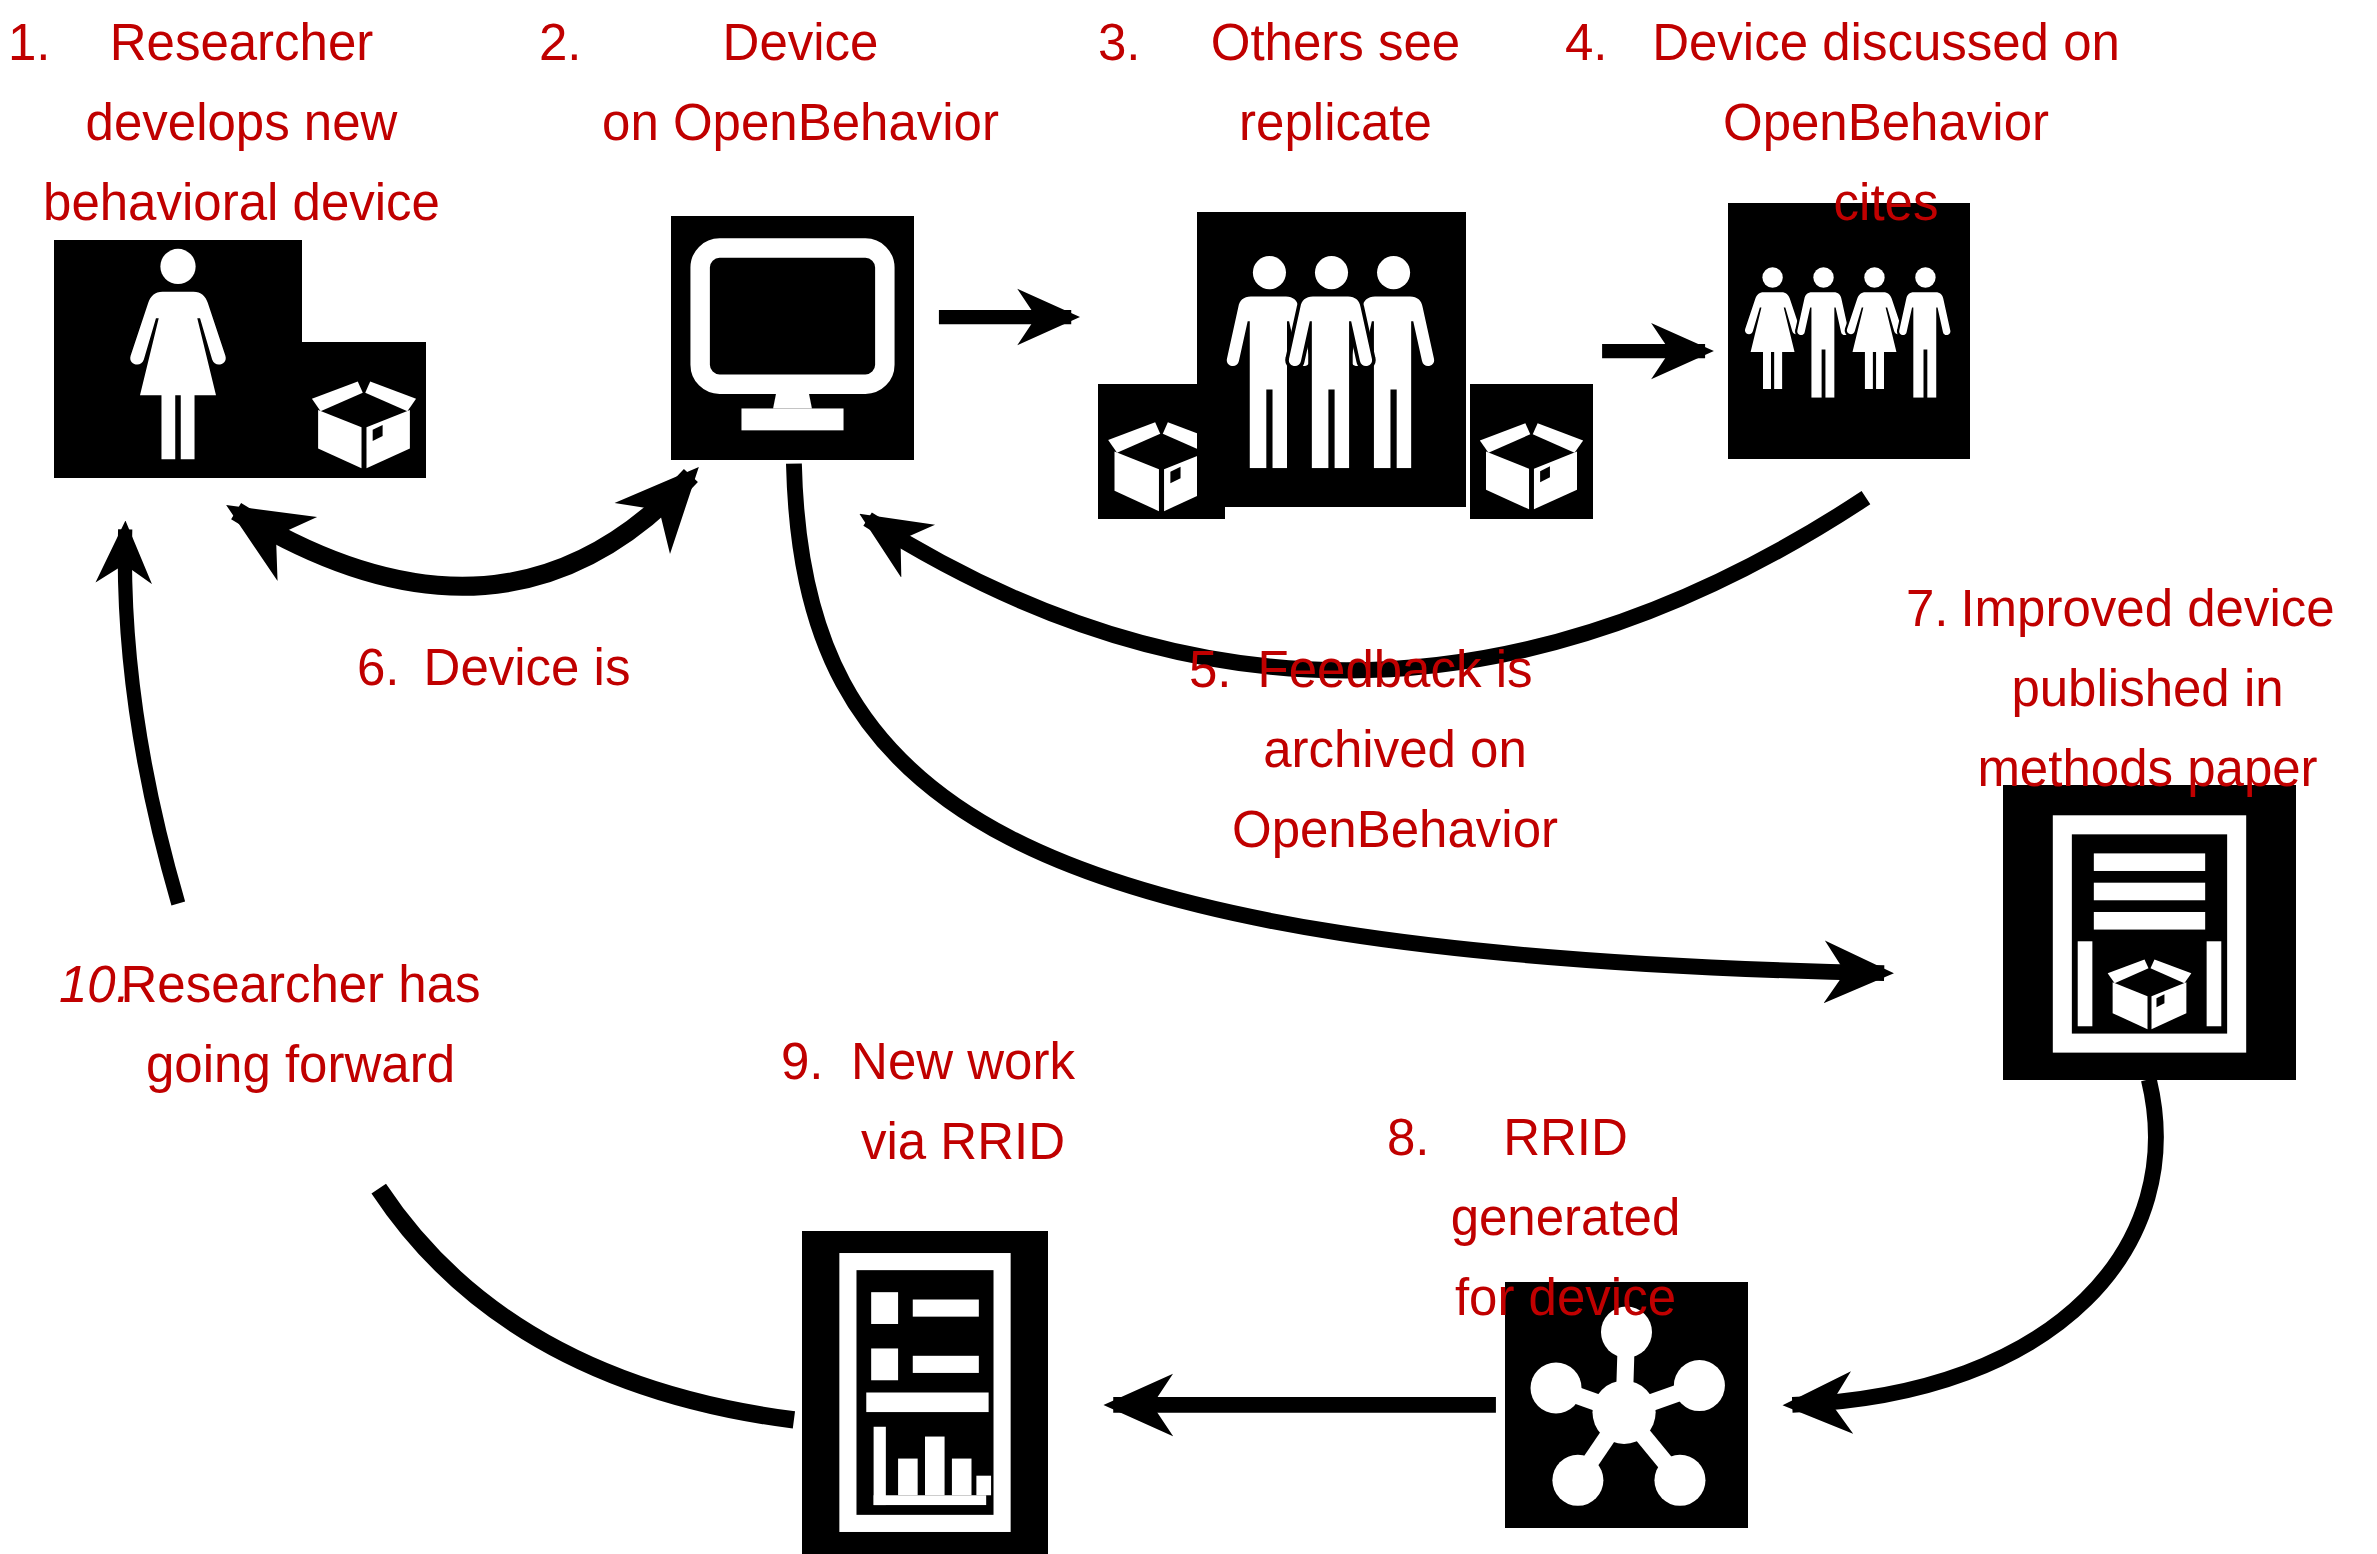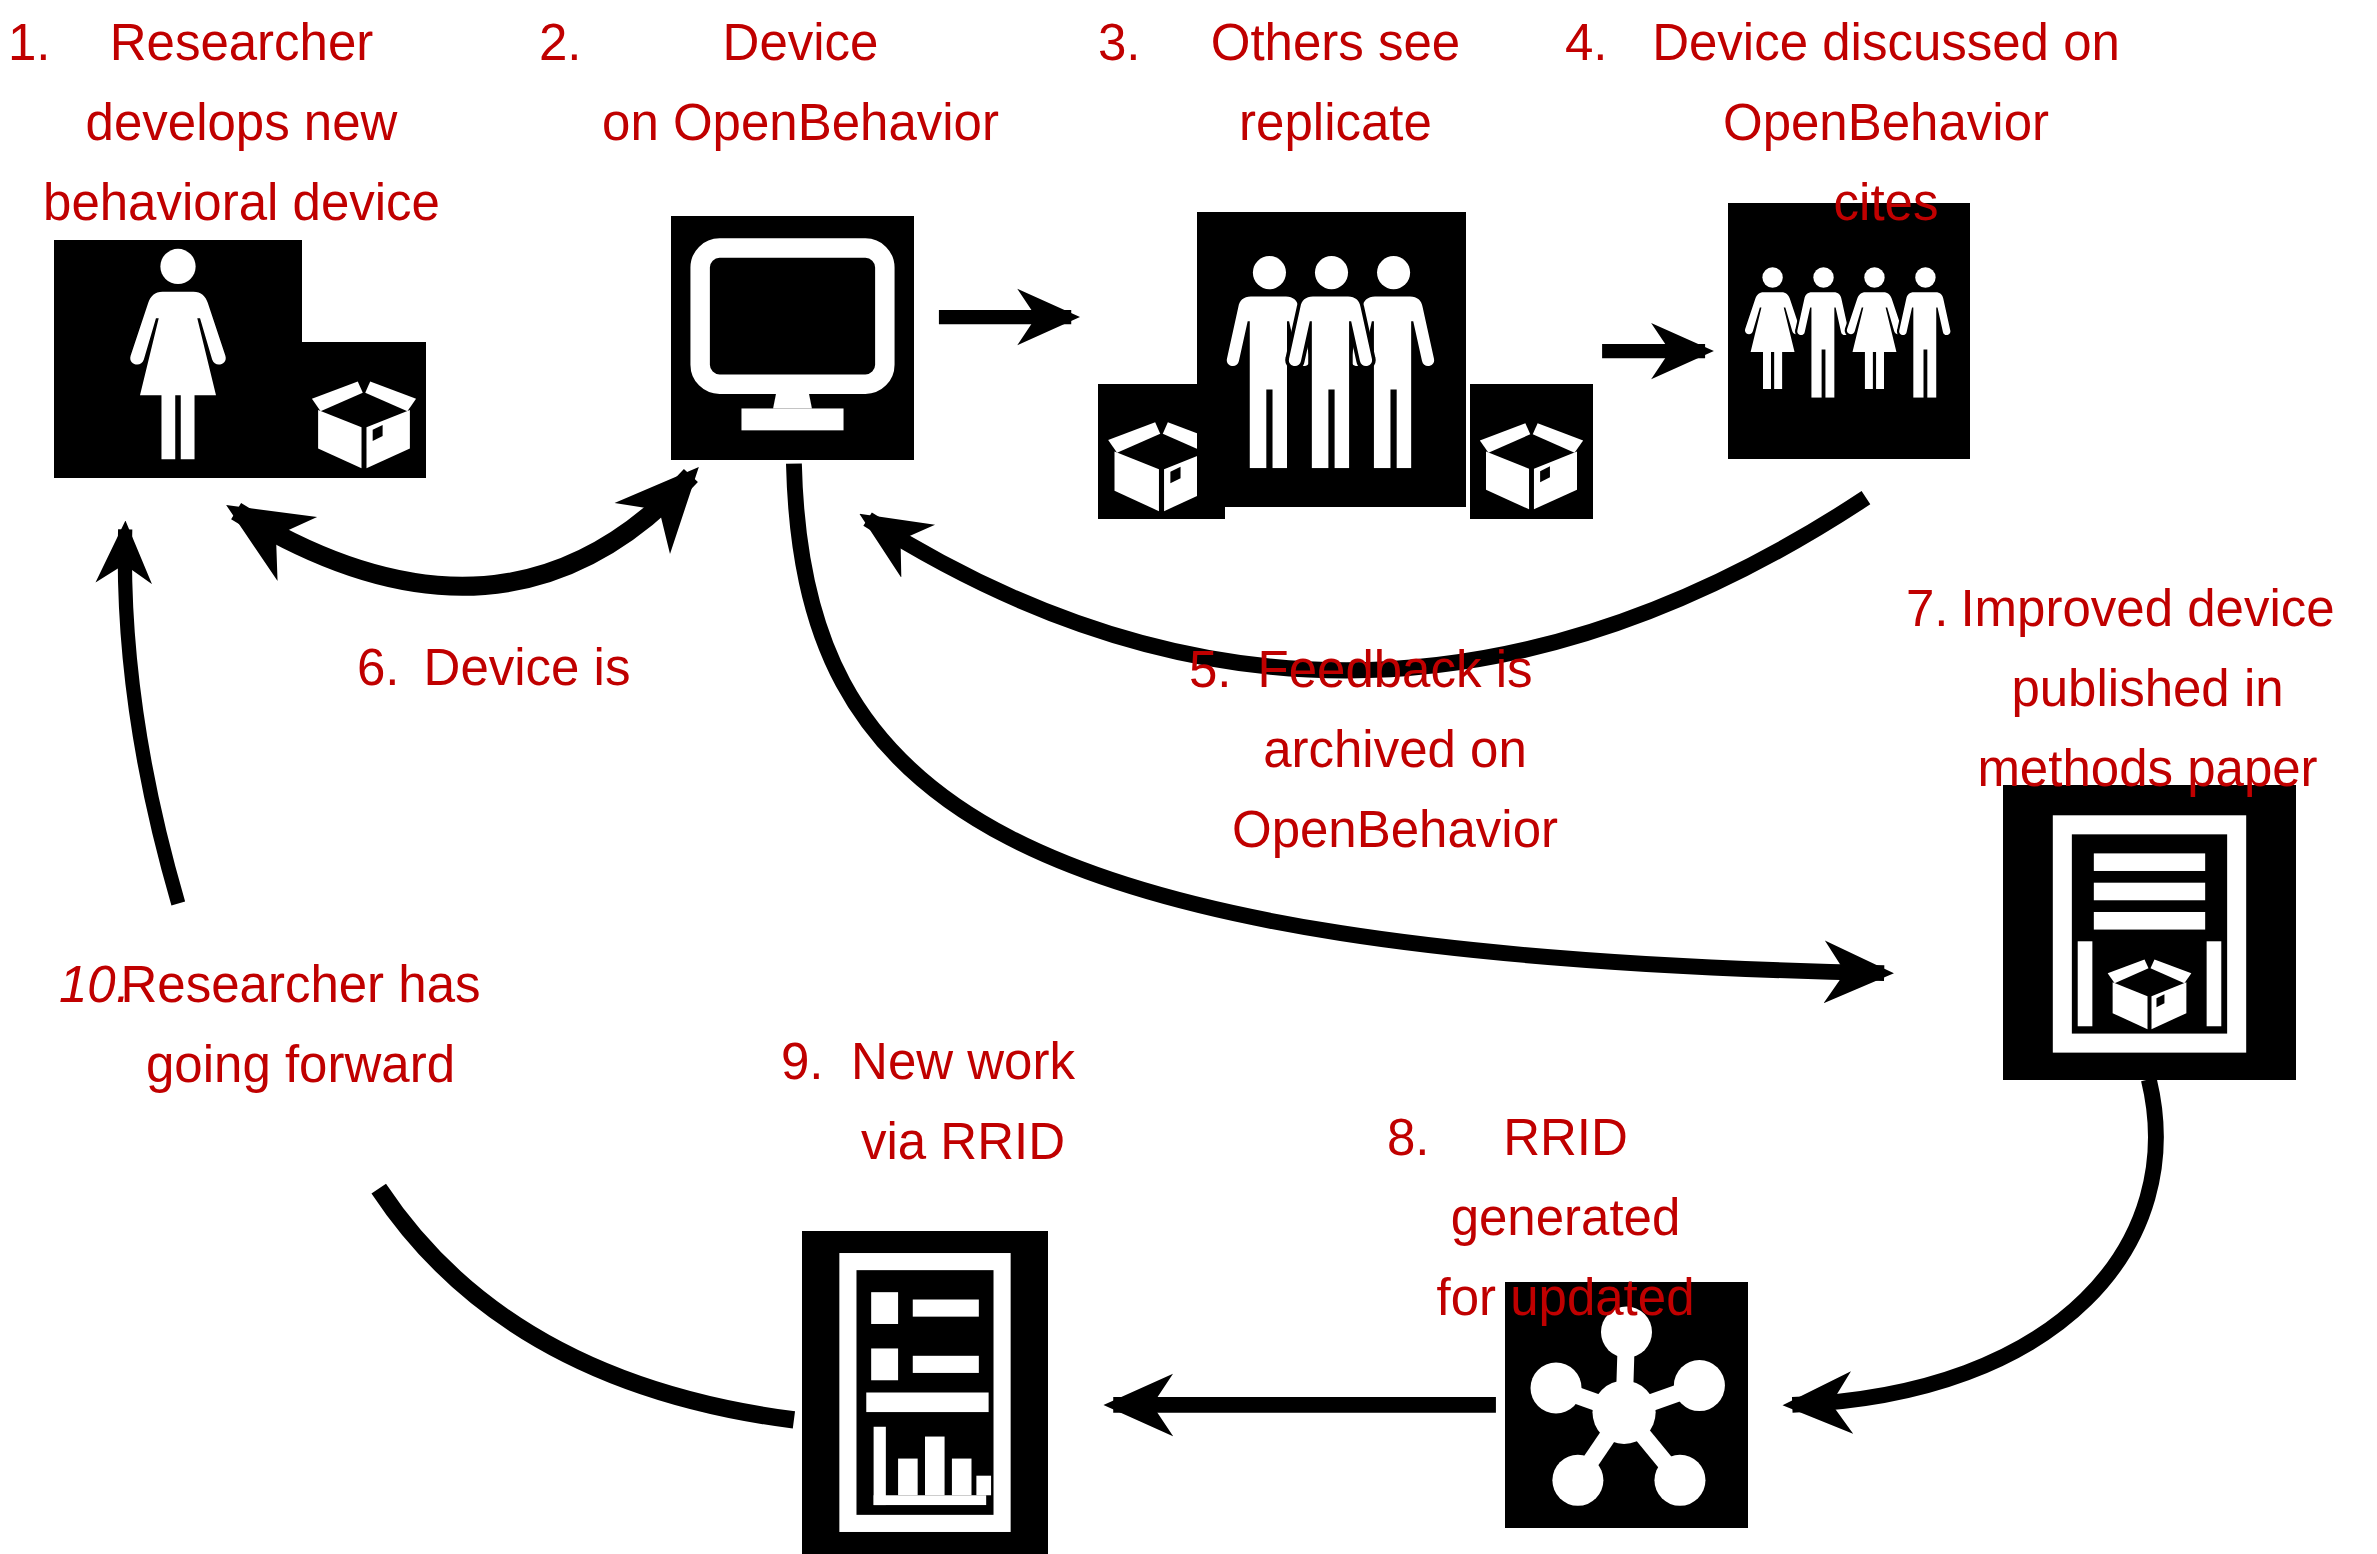--- a/index.html
+++ b/index.html
@@ -190,21 +190,21 @@
   <span class="num" style="left:0;">7.</span>
   <div>Improved device</div>
   <div>published in</div>
   <div>methods paper</div>
 </div>
 
 <div class="label" style="left:1383px;top:1098px;width:365px;">
   <span class="num" style="left:4px;">8.</span>
   <div>RRID</div>
   <div>generated</div>
-  <div>for updated</div>
+  <div>for device</div>
 </div>
 
 <div class="label" style="left:761px;top:1022px;width:404px;">
   <span class="num" style="left:20px;">9.</span>
   <div>New work</div>
   <div>via RRID</div>
 </div>
 
 <div class="label" style="left:55px;top:945px;width:491px;">
   <span class="num" style="left:4px;font-style:italic;">10.</span>

